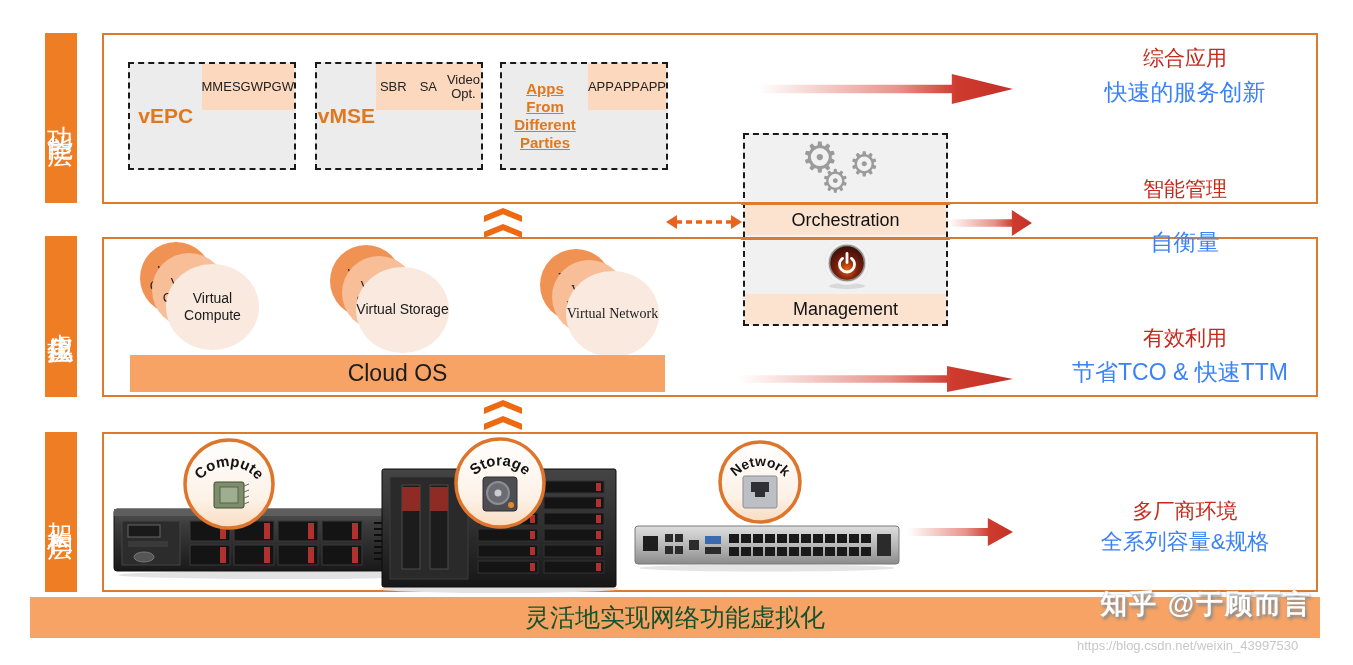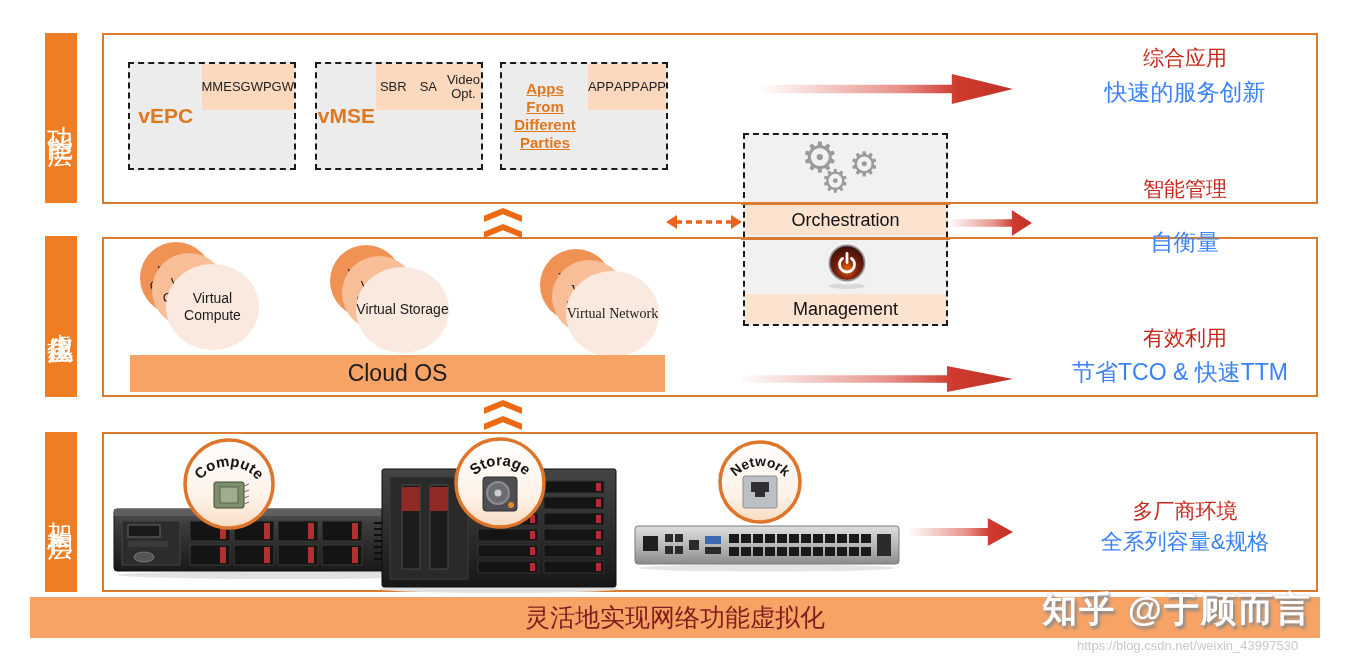--- a/index.html
+++ b/index.html
@@ -80,22 +80,22 @@
 
   .cloudos { position:absolute; left:130px; top:355px; width:535px; height:37px; background:#F6A365;
              display:flex; align-items:center; justify-content:center; font-size:23px; color:#1c1c1c; z-index:2; }
 
   
   .hw { position:absolute; z-index:2; }
   .badge { position:absolute; z-index:3; }
 
   
   .banner { position:absolute; left:30px; top:597px; width:1290px; height:41px; background:#F6A365;
-            display:flex; align-items:center; justify-content:center; font-size:25px; color:#7f1d1d; z-index:1; }
-  .wm-zhihu { position:absolute; left:1010px; top:586px; width:302px; text-align:right; font-size:35px;
+            display:flex; align-items:center; justify-content:center; font-size:25px; color:#14532d; z-index:1; }
+  .wm-zhihu { position:absolute; left:1010px; top:586px; width:302px; text-align:right; font-size:27px;
               font-weight:bold; color:#fff; z-index:5;
               text-shadow:2px 3px 3px #8a8a8a, 0 0 2px #aaa; letter-spacing:2px; }
   .wm-url { position:absolute; left:1077px; top:638px; font-size:13px; color:#c8c8c8; z-index:5; }
 
   
   .dblarrow { position:absolute; left:666px; top:212px; z-index:4; }
 </style>
 </head>
 <body>
 

